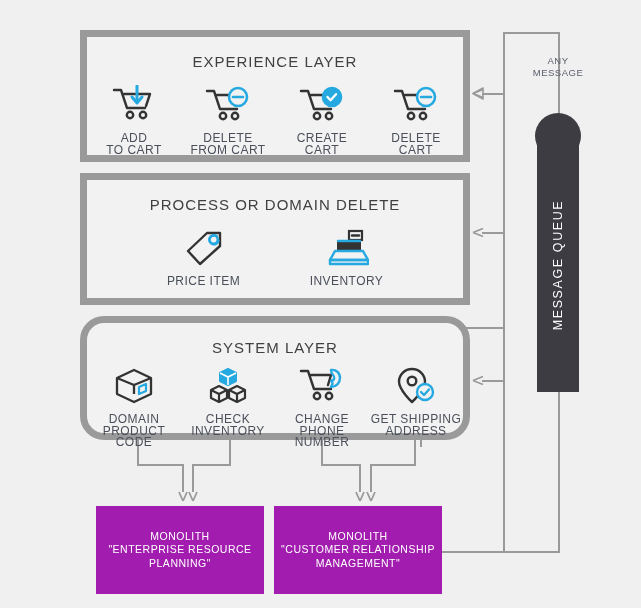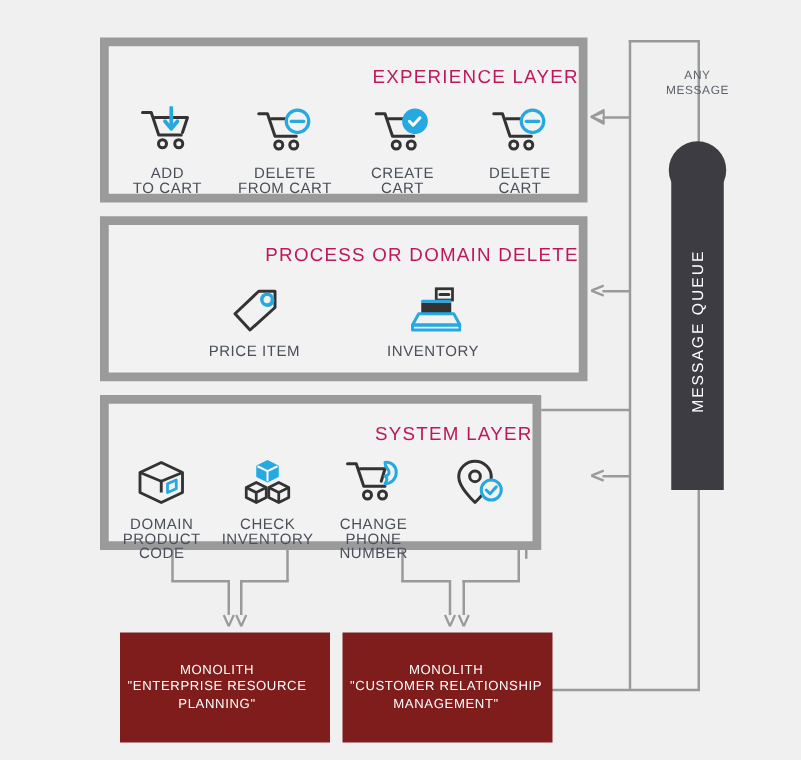--- a/index.html
+++ b/index.html
@@ -13,22 +13,22 @@
 
   
   .layer{
     position:absolute;
     border:7px solid #9a9a9a;
     background:#f2f2f2;
     box-sizing:border-box;
   }
   .layer-title{
     position:absolute;left:0;right:0;
-    text-align:right;
-    color:#be185d;
+    text-align:center;
+    color:#404040;
     font-size:15px;
     letter-spacing:1.0px;
     font-weight:400;
   }
   .node-row{
     position:absolute;left:0;right:0;
     display:flex;
     justify-content:space-around;
     align-items:flex-start;
   }
@@ -46,22 +46,22 @@
     color:#4a4f5a;
     font-size:12px;
     line-height:11.5px;
     letter-spacing:.45px;
     white-space:pre-line;
   }
 
   
   .mono{
     position:absolute;
-    background:#7f1d1d;
-    display:flex;align-items:center;
+    background:#a21caf;
+    display:flex;align-items:center;justify-content:center;
     text-align:center;
   }
   .mono span{
     color:#ffffff;
     font-size:10.5px;
     line-height:13.5px;
     letter-spacing:.5px;
     white-space:pre-line;
     padding:0 6px;
   }
@@ -252,21 +252,21 @@
             <path d="M5 32 h38 v4 h-38 z" fill="none" stroke="#25a9e0" stroke-width="2.4" stroke-linejoin="round"></path>
             <path d="M13 13 h22" stroke="#25a9e0" stroke-width="2.4" stroke-linecap="round"></path>
           </svg>
         </div>
         <div class="cap">INVENTORY</div>
       </div>
 
     </div>
   </div>
 
-  <div class="layer" style="left:80px;top:316px;width:353px;height:124px;">
+  <div class="layer" style="left:80px;top:316px;width:390px;height:124px;border-radius:24px;">
     <div class="layer-title" style="top:16px;">SYSTEM LAYER</div>
     <div class="node-row" style="top:40px;">
 
       <div class="node">
         <div class="glyph">
           <svg width="42" height="38" viewBox="0 0 42 38">
             <path d="M21 3 L38 11 L38 27 L21 35 L4 27 L4 11 Z" fill="none" stroke="#333" stroke-width="2.3" stroke-linejoin="round"></path>
             <path d="M4 11 L21 18 L38 11" fill="none" stroke="#333" stroke-width="2.3" stroke-linejoin="round"></path>
             <path d="M21 18 L21 27" fill="none" stroke="#333" stroke-width="2.3"></path>
             <path d="M26 20 L33 17 L33 24 L26 27 Z" fill="none" stroke="#25a9e0" stroke-width="2.2" stroke-linejoin="round"></path>
@@ -307,20 +307,22 @@
 
       <div class="node">
         <div class="glyph">
           <svg width="42" height="38" viewBox="0 0 42 38">
             <path d="M17 2 C9.5 2 4 8 4 14.5 C4 23 17 35 17 35 C17 35 30 23 30 14.5 C30 8 24.5 2 17 2 Z" fill="none" stroke="#333" stroke-width="2.4" stroke-linejoin="round"></path>
             <circle cx="17" cy="14" r="4.3" fill="none" stroke="#333" stroke-width="2.4"></circle>
             <circle cx="30" cy="25" r="8" fill="#f2f2f2" stroke="#25a9e0" stroke-width="2.4"></circle>
             <path d="M26 25 l3 3 l5 -5.5" fill="none" stroke="#25a9e0" stroke-width="2.4" stroke-linecap="round" stroke-linejoin="round"></path>
           </svg>
         </div>
+        <div class="cap">GET SHIPPING
+ADDRESS</div>
       </div>
 
     </div>
   </div>
 
   <div class="mono" style="left:96px;top:506px;width:168px;height:88px;">
     <span>MONOLITH
 "ENTERPRISE RESOURCE
 PLANNING"</span>
   </div>

